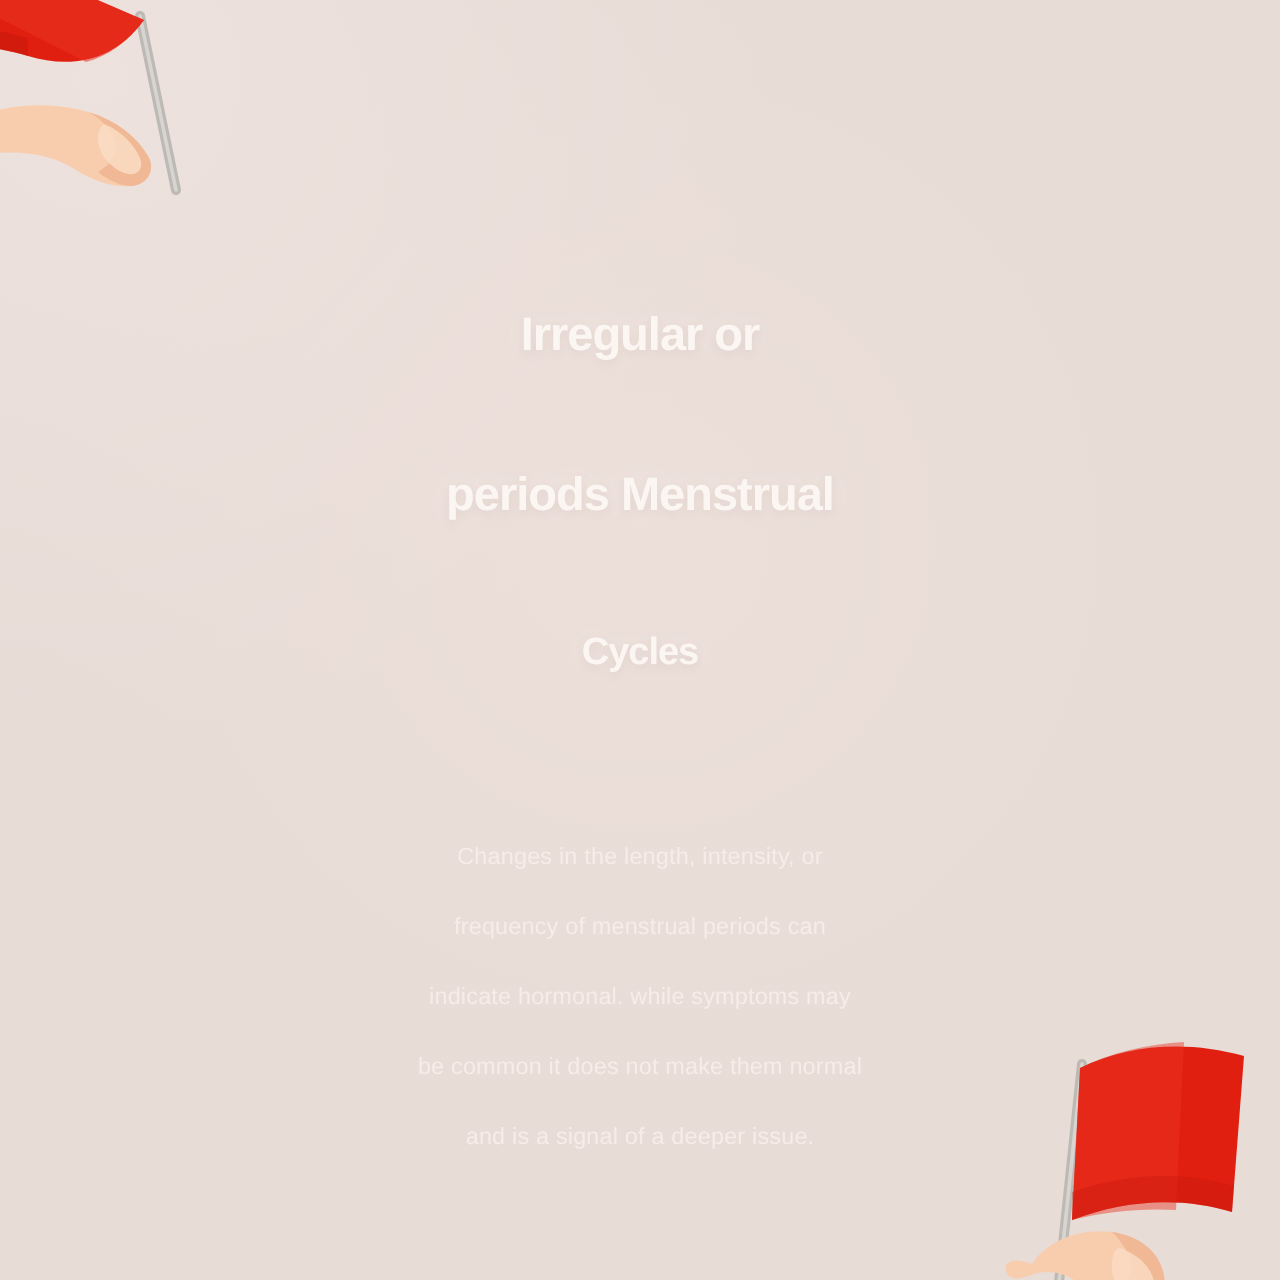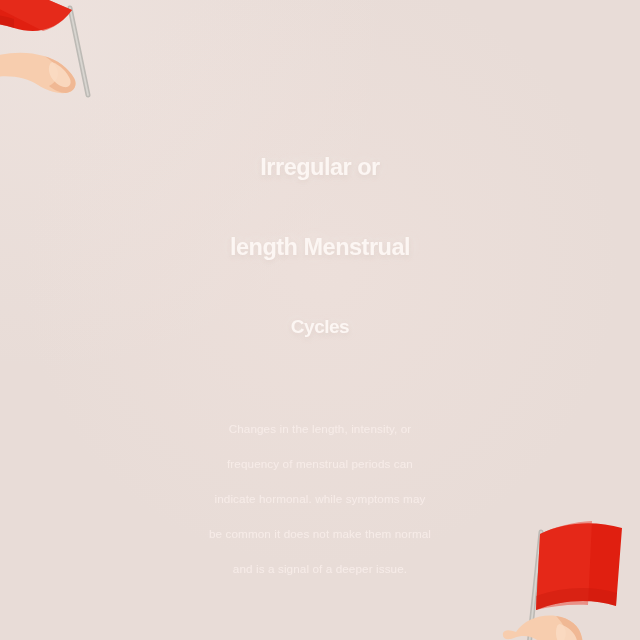--- a/index.html
+++ b/index.html
@@ -127,21 +127,21 @@
         <path d="M18 122 C26 110 42 104 58 106 C72 108 82 116 84 128 C86 138 80 146 70 146 C58 146 50 140 44 134 C36 126 26 124 16 128 C8 131 4 128 5 123 C7 119 12 120 18 122 Z" fill="#f7cdae"></path>
         <path d="M58 106 C72 108 82 116 84 128 C86 138 80 146 70 146 C64 146 59 144 54 140 C64 136 70 128 67 119 C64 112 60 108 58 106 Z" fill="#f0b894"></path>
         <path d="M62 114 C71 117 78 124 79 131 C80 137 75 141 69 139 C63 137 58 131 58 124 C58 118 59 114 62 114 Z" fill="#fadcc4" opacity="0.8"></path>
       </g>
     </svg>
   </div>
 
   <div class="content">
 
     <h1 class="headline headline-l1" style="font-size: 23.5px; white-space: nowrap;">Irregular or</h1>
-    <h1 class="headline" style="font-size: 23.5px; white-space: nowrap;">length Menstrual</h1>
+    <h1 class="headline" style="font-size: 23.5px; white-space: nowrap;">periods Menstrual</h1>
     <h1 class="headline" style="font-size: 19px; white-space: nowrap;">Cycles</h1>
 
     <p class="body-copy body-copy-top">
       <span class="body-line" style="font-size: 11.7px;">Changes in the length, intensity, or</span>
       <span class="body-line" style="font-size: 11.7px;">frequency of menstrual periods can</span>
       <span class="body-line" style="font-size: 11.7px;">indicate hormonal. while symptoms may</span>
       <span class="body-line" style="font-size: 11.7px;">be common it does not make them normal</span>
       <span class="body-line" style="font-size: 11.7px;">and is a signal of a deeper issue.</span>
     </p>
 

